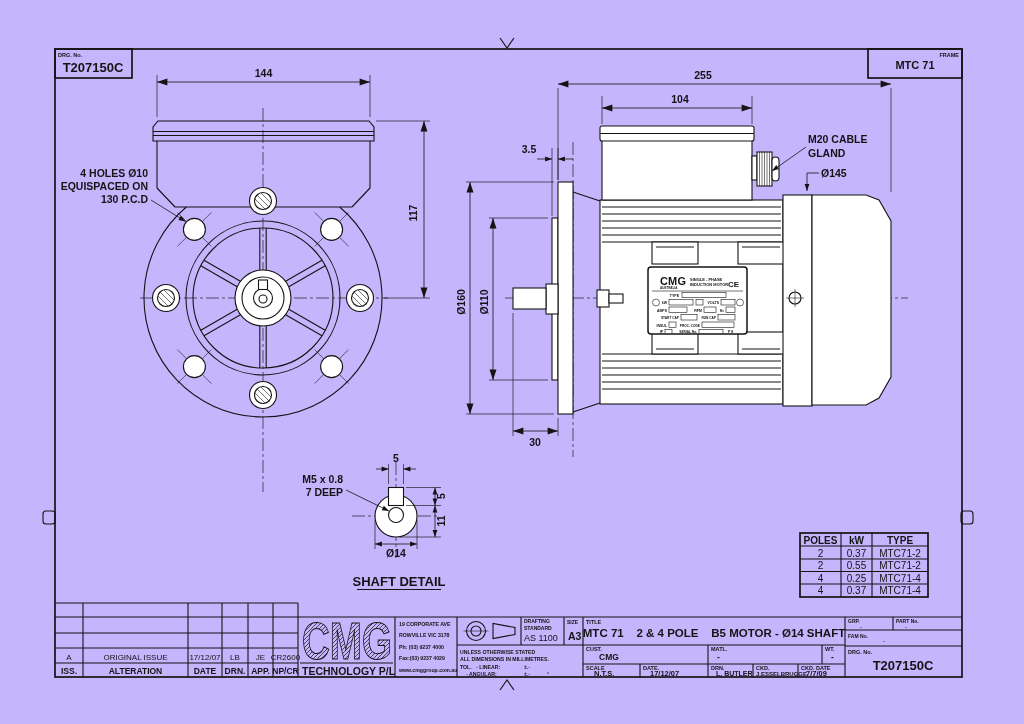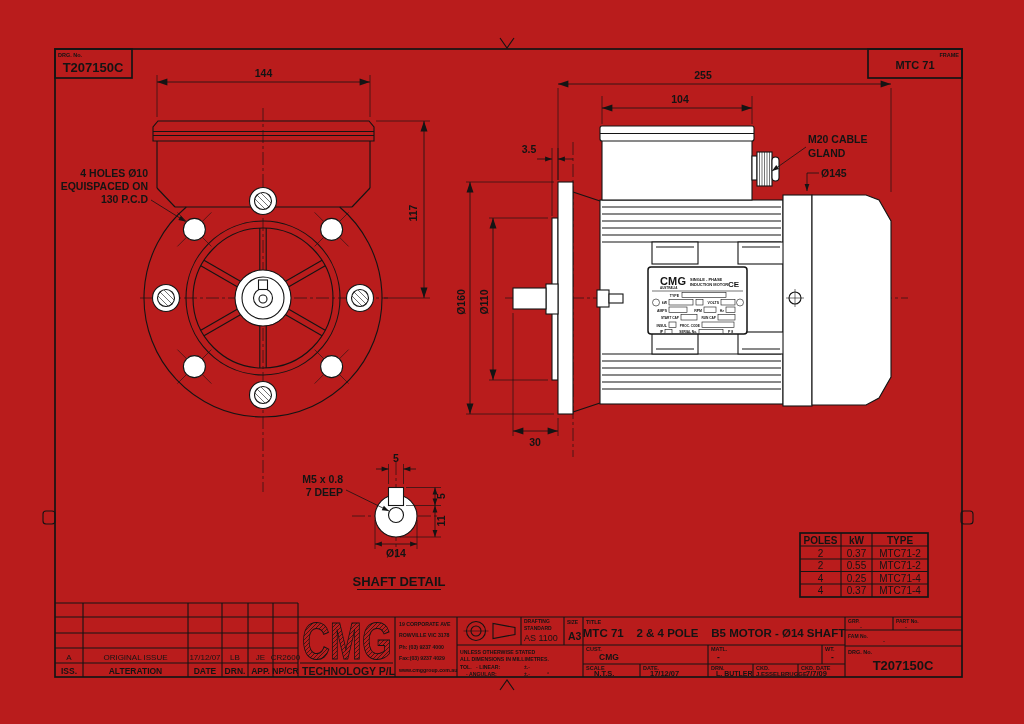--- a/index.html
+++ b/index.html
@@ -1,16 +1,16 @@
 <!DOCTYPE html>
 <html><head>
 <meta charset="utf-8">
 <style>
   html,body{margin:0;padding:0;background:#ffffff;}
-  .page{position:relative;width:1024px;height:724px;background:#b91c1c;overflow:hidden;}
+  .page{position:relative;width:1024px;height:724px;background:#c4b5fd;overflow:hidden;}
   svg text{font-family:"Liberation Sans","DejaVu Sans",sans-serif;fill:#141414;white-space:pre;}
   .ln{stroke:#141414;stroke-width:1.1;fill:none;}
   .thk{stroke:#141414;stroke-width:1.7;fill:none;}
   .thin{stroke:#141414;stroke-width:0.6;fill:none;}
   .wf{fill:#ffffff;stroke:#141414;stroke-width:1.1;}
   .wft{fill:#ffffff;stroke:#141414;stroke-width:0.6;}
   .cl{stroke:#141414;stroke-width:0.65;fill:none;stroke-dasharray:13 3 3 3;}
   .dim{stroke:#141414;stroke-width:0.8;fill:none;}
   .ext{stroke:#141414;stroke-width:0.65;fill:none;}
   .dimtxt{font-size:10.5px;font-weight:700;}

